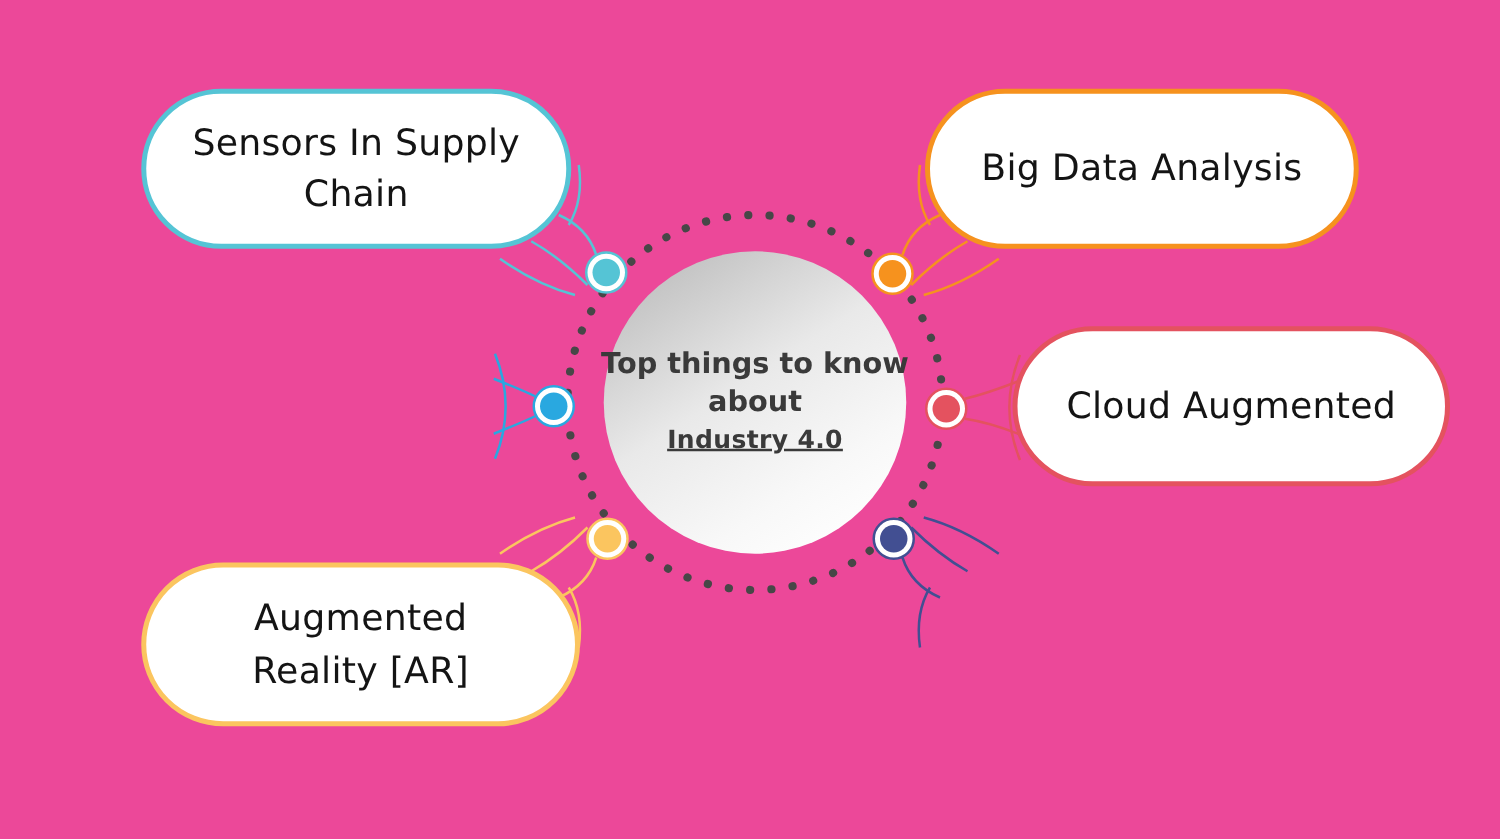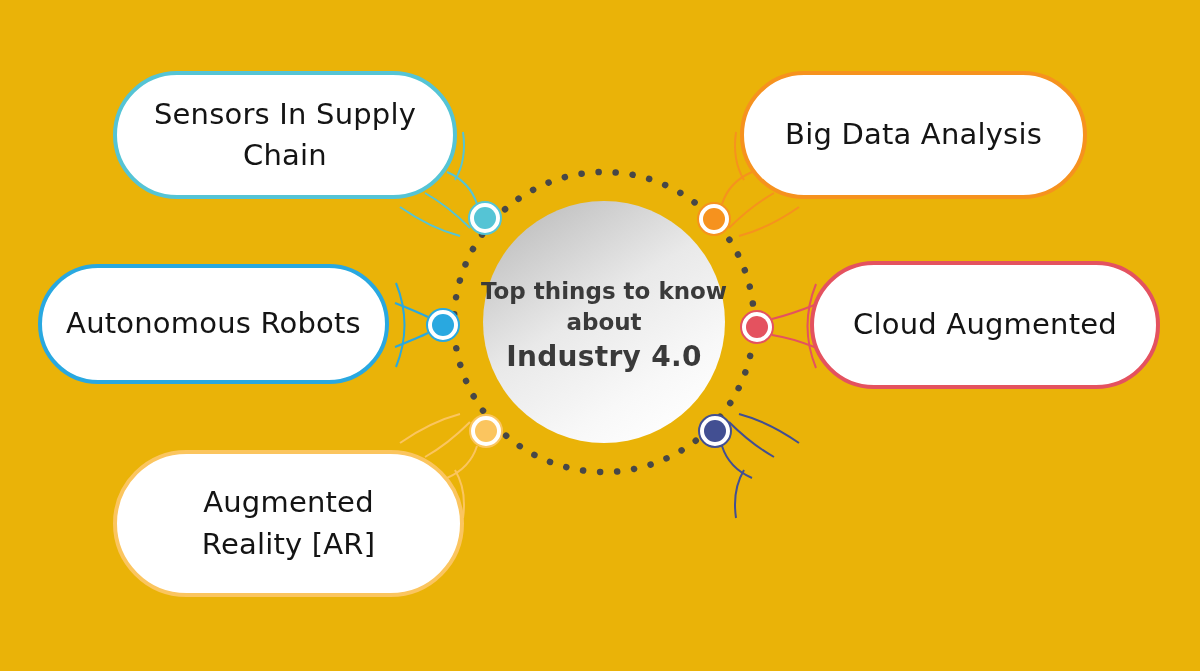--- a/index.html
+++ b/index.html
@@ -27,43 +27,44 @@
     line-height:1.42;
     font-weight:500;
     white-space:pre-line;
     letter-spacing:.2px;
     padding:0 18px;
   }
   .b0{left:113px;top:71px;width:344px;height:128px;}
   .b1{left:740px;top:71px;width:347px;height:128px;}
   .b2{left:38px;top:264px;width:351px;height:120px;}
   .b3{left:810px;top:261px;width:350px;height:128px;}
-  .b4{left:113px;top:450px;width:351px;height:147px;}
+  .b4{left:113px;top:450px;width:351px;height:131px;}
   .b5{left:738px;top:448px;width:354px;height:131px;}
   
   .center-text{
     position:absolute;
     left:454px;top:276px;width:300px;
     text-align:center;
     z-index:3;
   }
   .center-text .heading{
     font-size:23px;font-weight:700;line-height:1.35;
     white-space:pre-line;
   }
   .center-text .title{
-    font-size:28px;font-weight:700;line-height:1.35;
+    font-size:20px;font-weight:700;line-height:1.35;
     letter-spacing:.3px;
+    text-decoration:underline;
   }
   svg{display:block;}
 </style>
 </head>
 <body>
 
-<div class="stage" style="color: rgb(20, 20, 20); background: #eab308;">
+<div class="stage" style="color: rgb(20, 20, 20); background: #ec4899;">
 
   <svg class="layer" width="1200" height="671" viewBox="0 0 1200 671">
     <defs>
       <linearGradient id="sphereGrad" x1="0.15" y1="0" x2="0.8" y2="1">
         <stop offset="0" stop-color="#bcbcbc"></stop>
         <stop offset="0.45" stop-color="#e9e9e9"></stop>
         <stop offset="0.78" stop-color="#f8f8f8"></stop>
         <stop offset="1" stop-color="#ffffff"></stop>
       </linearGradient>
     </defs>
@@ -127,23 +128,20 @@
 
   <div class="bubble b0" style="border-color: rgb(85, 196, 213);">
     <div class="label">Sensors In Supply
 Chain</div>
   </div>
 
   <div class="bubble b1" style="border-color: rgb(246, 146, 30);">
     <div class="label">Big Data Analysis</div>
   </div>
 
-  <div class="bubble b2" style="border-color: rgb(41, 168, 224);">
-    <div class="label">Autonomous Robots</div>
-  </div>
 
   <div class="bubble b3" style="border-color: rgb(228, 82, 95);">
     <div class="label">Cloud Augmented</div>
   </div>
 
   <div class="bubble b4" style="border-color: rgb(251, 197, 95);">
     <div class="label">Augmented
 Reality [AR]</div>
   </div>
 

